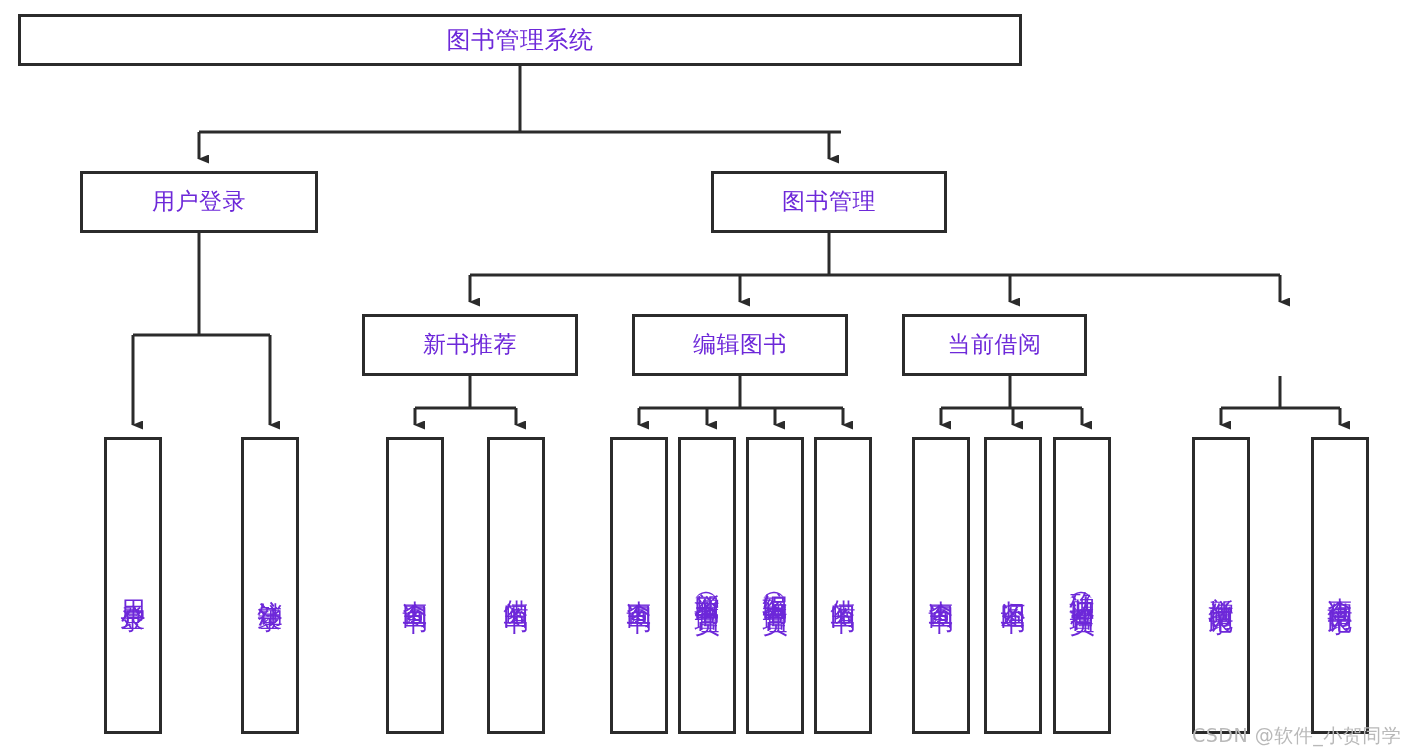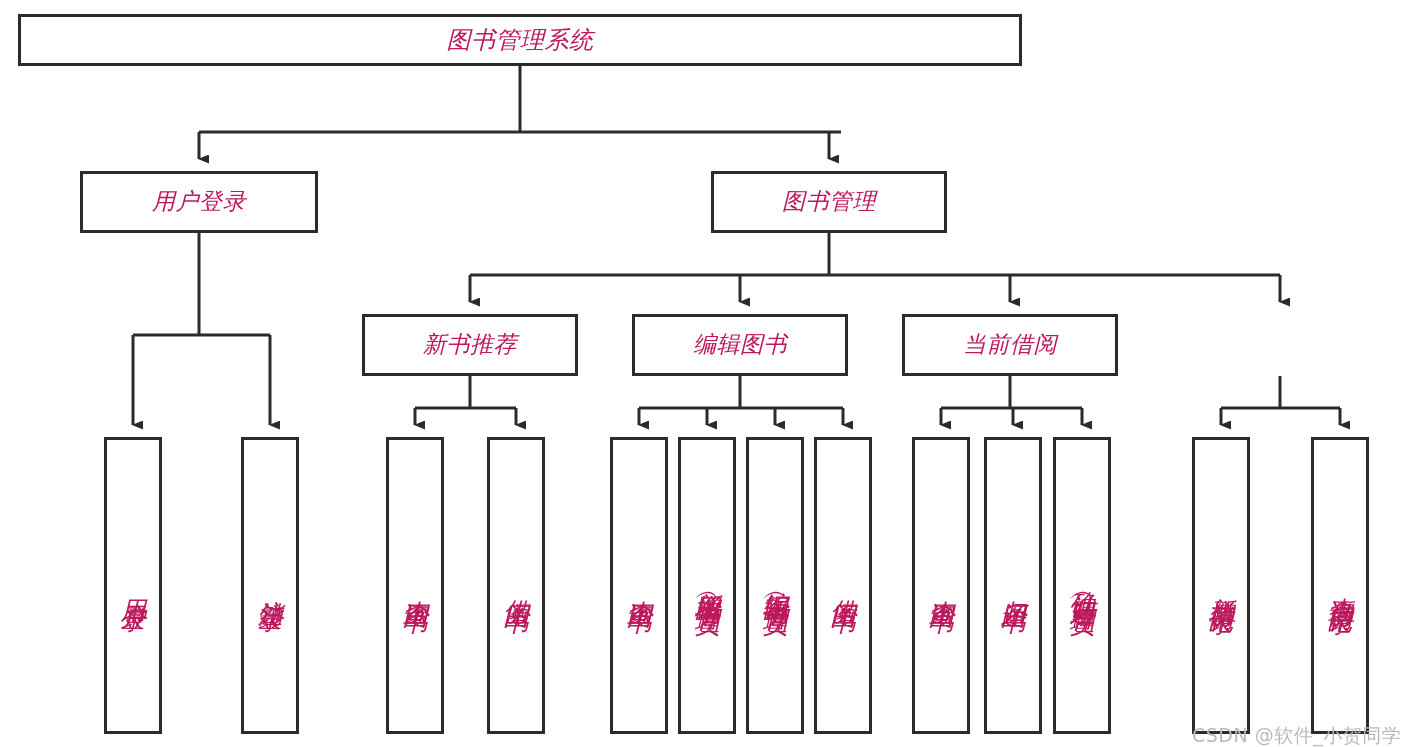--- a/index.html
+++ b/index.html
@@ -29,25 +29,24 @@
     position: absolute;
     box-sizing: border-box;
     background: #ffffff;
     border: 3px solid #2b2b2b;
     display: flex;
     align-items: center;
     justify-content: center;
   }
   .node-label {
     font-family: "DejaVu Sans", "Liberation Sans", sans-serif;
-    color: #be185d;
+    color: #6d28d9;
     line-height: 1.12;
     text-align: center;
     white-space: nowrap;
-    font-style: italic;
   }
   
   .h-label { font-size: 23px; letter-spacing: 0.5px; }
   .h-label.root { font-size: 24px; }
   
   .v-label {
     writing-mode: vertical-rl;
     text-orientation: upright;
     font-size: 25px;
     letter-spacing: 3px;
@@ -129,21 +128,21 @@
   <div class="node" style="left:711px; top:171px; width:236px; height:62px;">
     <span class="node-label h-label">图书管理</span>
   </div>
 
   <div class="node" style="left:362px; top:314px; width:216px; height:62px;">
     <span class="node-label h-label">新书推荐</span>
   </div>
   <div class="node" style="left:632px; top:314px; width:216px; height:62px;">
     <span class="node-label h-label">编辑图书</span>
   </div>
-  <div class="node" style="left:902px; top:314px; width:216px; height:62px;">
+  <div class="node" style="left:902px; top:314px; width:185px; height:62px;">
     <span class="node-label h-label">当前借阅</span>
   </div>
 
   <div class="node" style="left:104px; top:437px; width:58px; height:297px;">
     <span class="node-label v-label">用户登录</span>
   </div>
   <div class="node" style="left:241px; top:437px; width:58px; height:297px;">
     <span class="node-label v-label">注销登录</span>
   </div>
 

